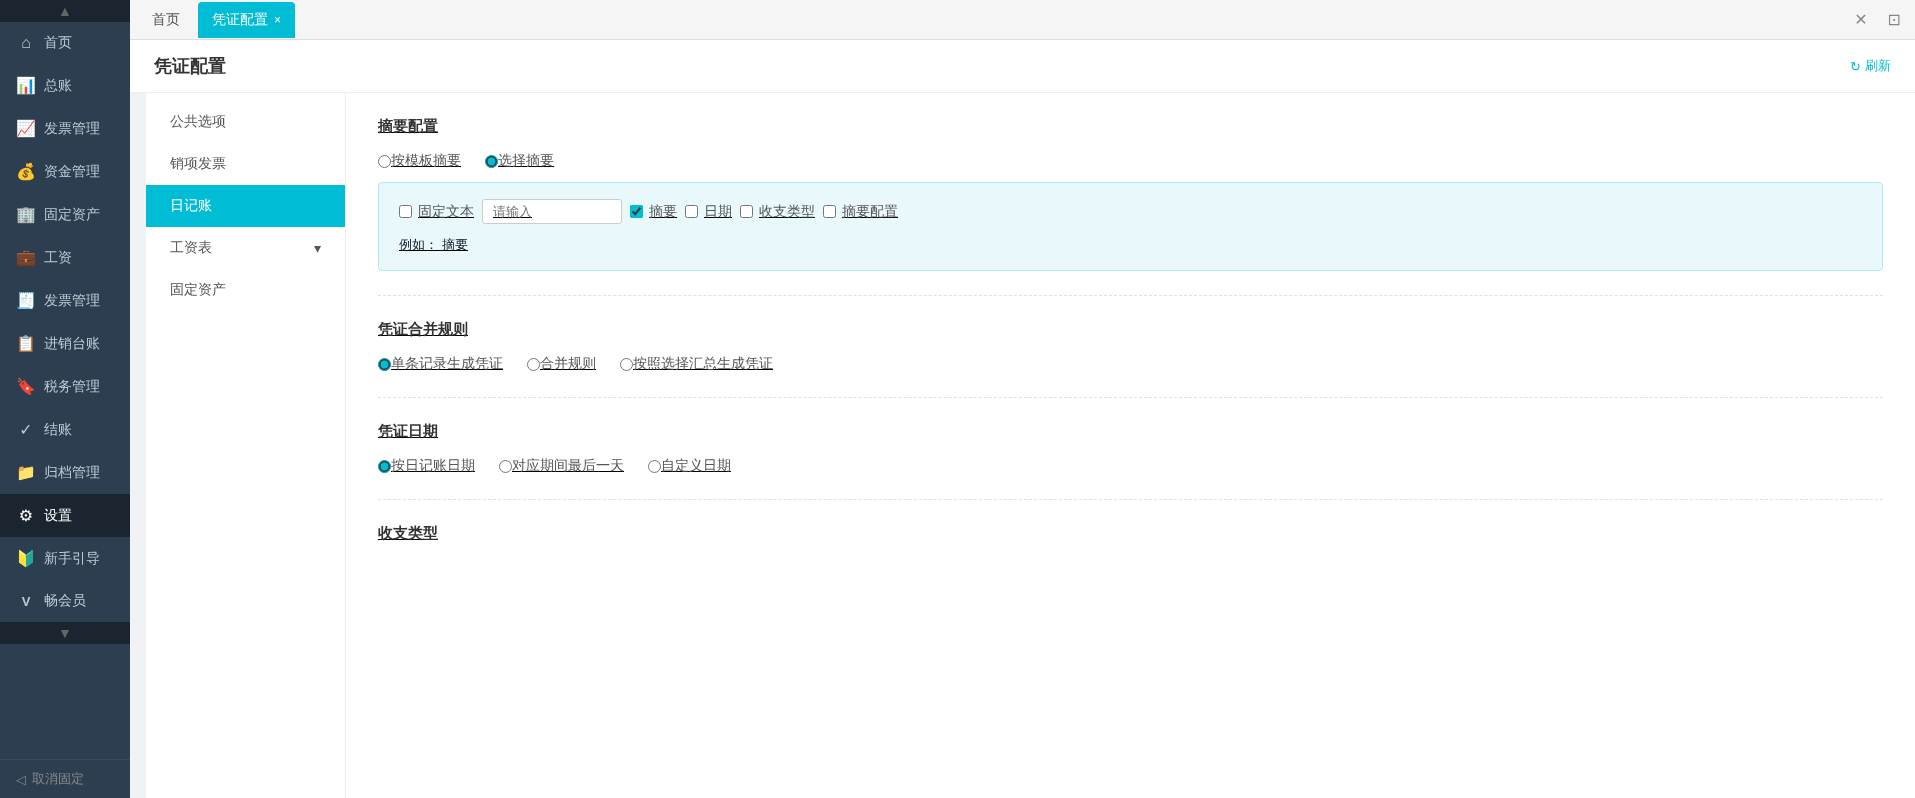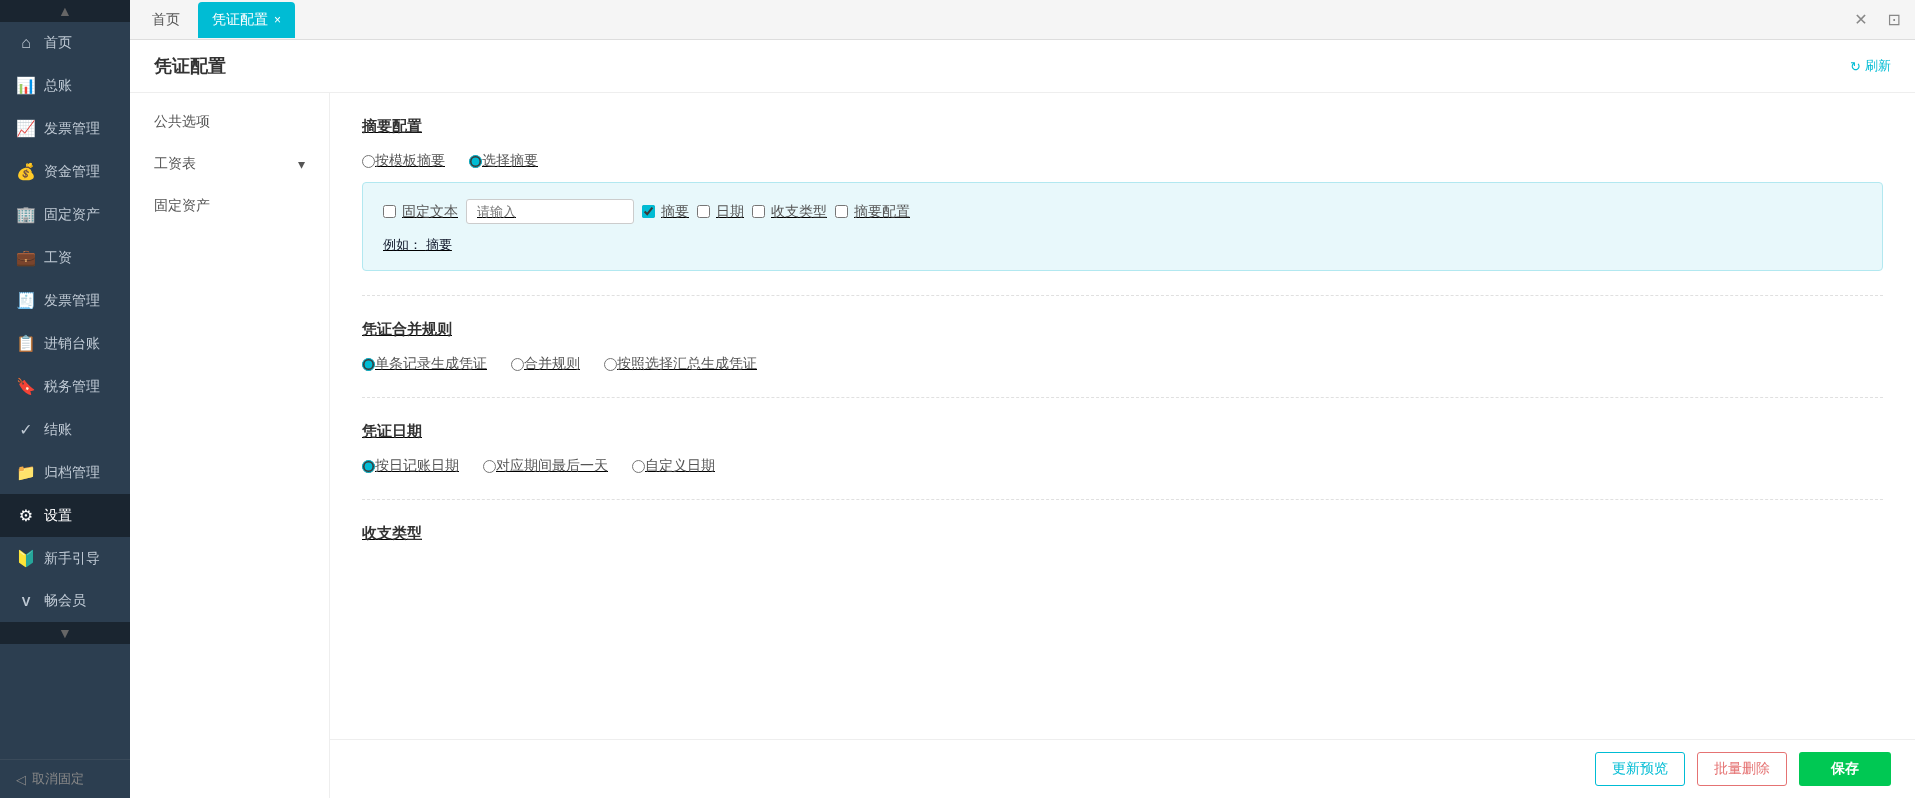--- a/index.html
+++ b/index.html
@@ -103,20 +103,21 @@
     .refresh-btn {
       display: flex; align-items: center; gap: 4px;
       color: #00bcd4; cursor: pointer; font-size: 13px; border: none; background: none;
     }
 
     
     .content-area {
       flex: 1;
       display: flex;
       overflow: hidden;
+      margin-left: 16px;
     }
 
     
     .left-nav {
       width: 200px;
       background: #fff;
       border-right: 1px solid #eee;
       padding: 8px 0;
       flex-shrink: 0;
       overflow-y: auto;
@@ -194,21 +195,21 @@
       cursor: pointer;
       font-size: 14px;
       color: #555;
     }
     .checkbox-item input[type="checkbox"] { accent-color: #00bcd4; cursor: pointer; }
     .fixed-text-input {
       border: 1px solid #ccc;
       border-radius: 3px;
       padding: 4px 10px;
       font-size: 13px;
-      width: 168px;
+      width: 140px;
       outline: none;
       color: #999;
     }
     .example-text { color: #0f172a; font-size: 13px; }
     .btn-update {
       background: #fff;
       border: 1px solid #00bcd4;
       color: #00bcd4;
       padding: 7px 16px;
       border-radius: 3px;
@@ -340,20 +341,26 @@
       <span>↻</span>
       <span>刷新</span>
     </button>
   </div>
 
   <div class="content-area">
 
     <div class="left-nav">
       <div class="left-nav-item">
         <span>公共选项</span>
+      </div>
+      <div class="left-nav-item">
+        <span>销项发票</span>
+      </div>
+      <div class="left-nav-item active">
+        <span>日记账</span>
       </div>
       <div class="left-nav-item">
         <span>工资表</span>
         <span>▾</span>
       </div>
       <div class="left-nav-item">
         <span>固定资产</span>
       </div>
     </div>
 
@@ -440,20 +447,15 @@
           </label>
         </div>
       </div>
 
       <div class="section" style="border-bottom:none; padding-bottom: 8px;">
         <div class="section-title">收支类型</div>
       </div>
 
     </div>
 
-    <div style="position:fixed; bottom:0; right:0; width:calc(100% - 130px - 200px); background:#fff; border-top:1px solid #eee; padding:12px 24px; display:flex; justify-content:flex-end; gap:12px; z-index:100;">
-      <button class="btn-update">更新预览</button>
-      <button class="btn-batch-delete">批量删除</button>
-      <button class="btn-save">保存</button>
-    </div>
 
   </div>
 </div>
 
 </body></html>

